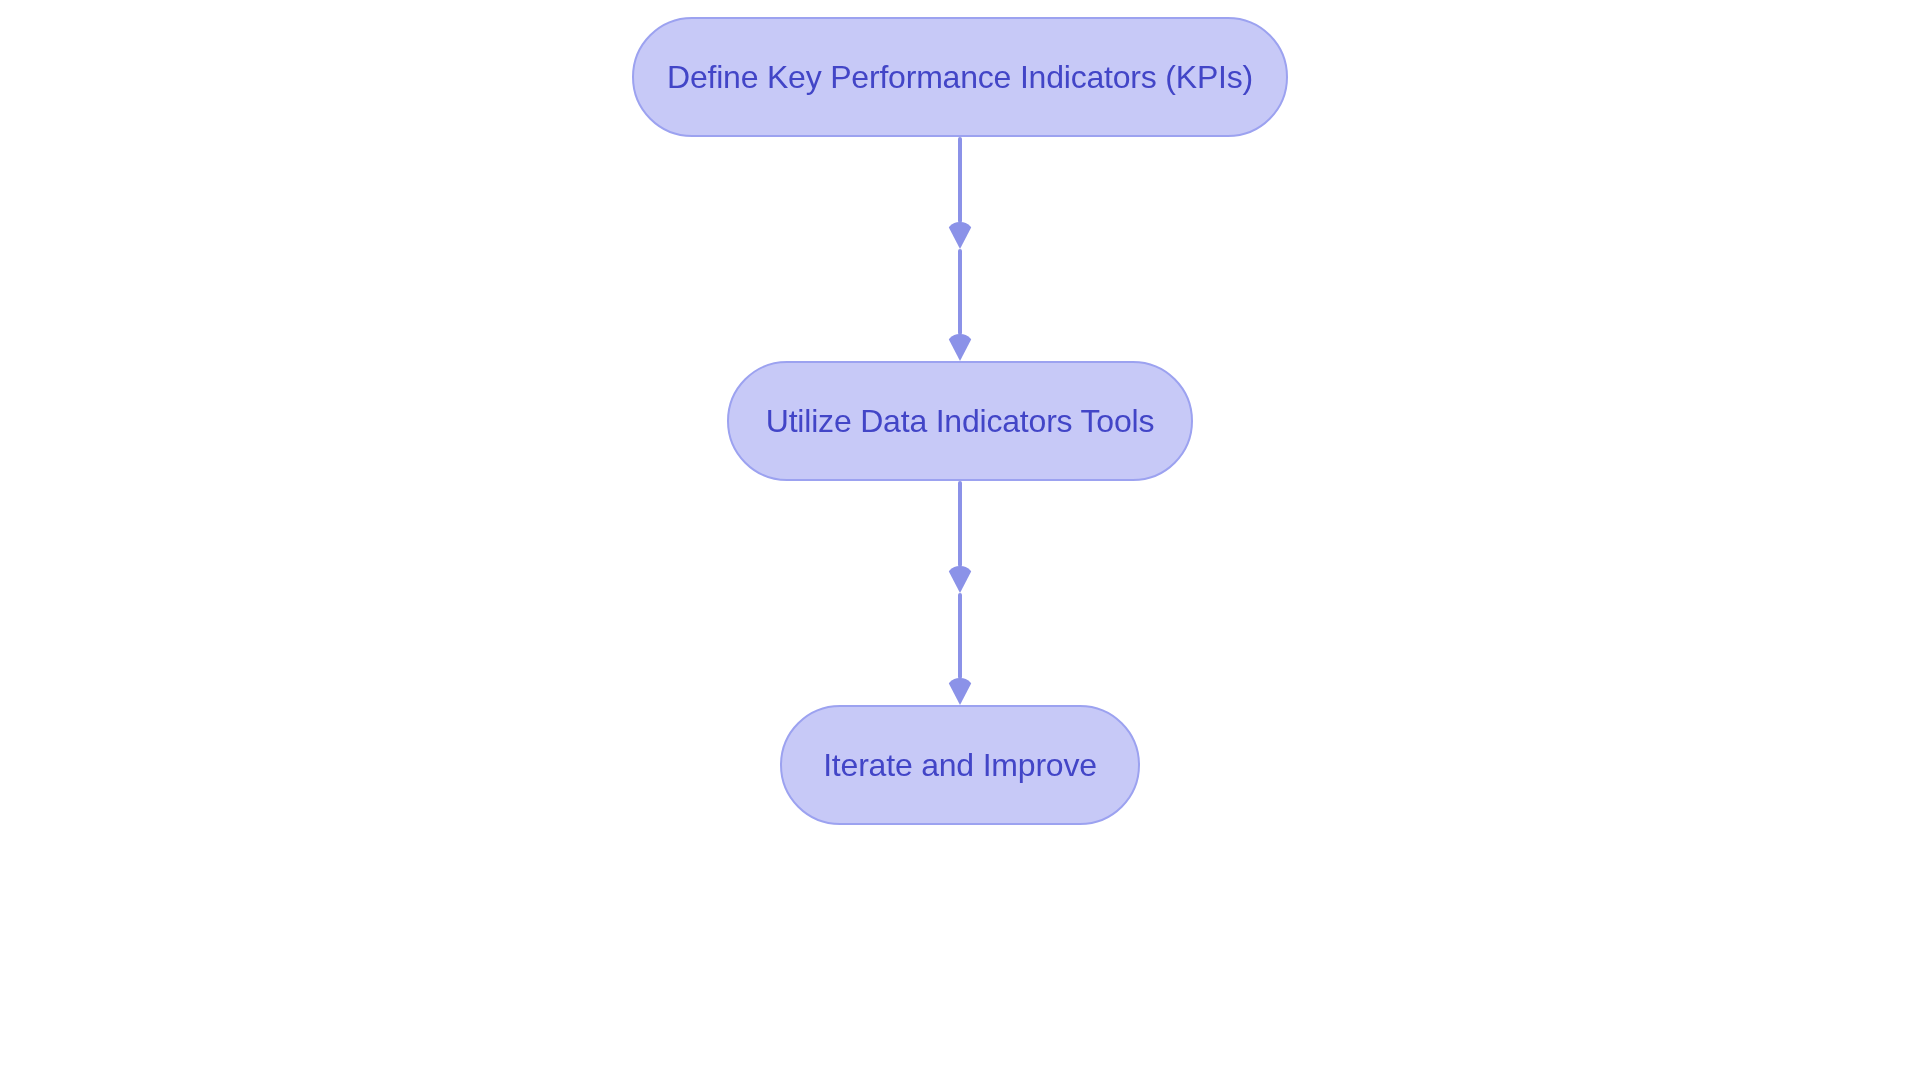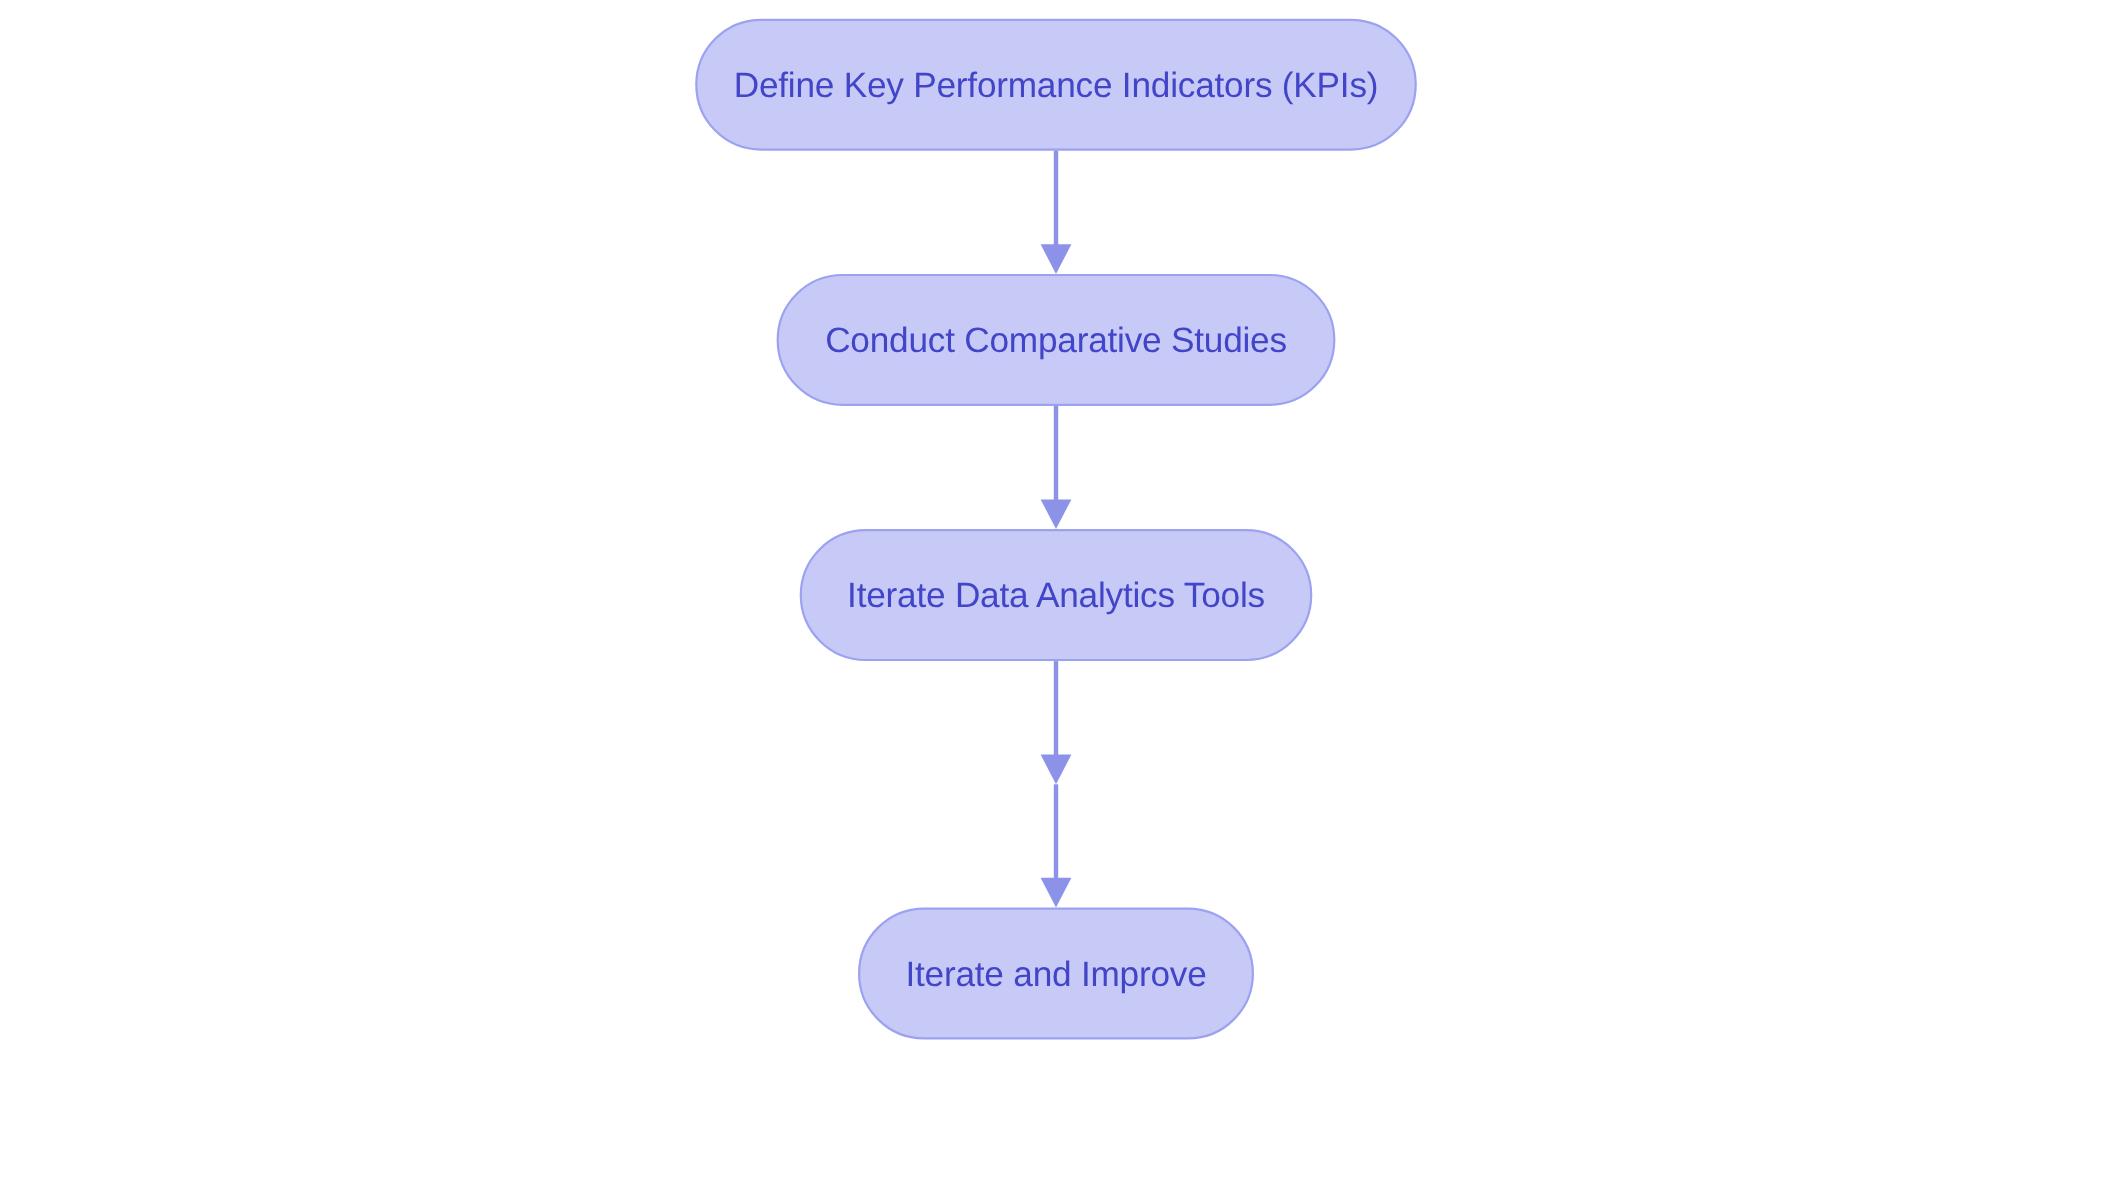--- a/index.html
+++ b/index.html
@@ -2,21 +2,21 @@
 <html style="--node-fill: #c7c9f7; --node-border: #9ca2f0; --node-text: #4245c7; --arrow: #8b92e8; --background: #ffffff;"><head>
 <meta charset="utf-8">
 <style>
   :root {
     --node-fill: #c7c9f7;
     --node-border: #9ca2f0;
     --node-text: #4245c7;
     --arrow: #8b92e8;
     --background: #ffffff;
   }
-  * { margin: 0; padding: 0; box-sizing: border-box; }
+  * { margin: 0; padding: 0; box-sizing: border-box; border-radius: 28px; }
   html, body {
     width: 1920px;
     height: 1083px;
     background: var(--background);
     overflow: hidden;
     font-family: "Liberation Sans", sans-serif;
   }
   .canvas {
     width: 1920px;
     height: 1083px;
@@ -74,31 +74,28 @@
 
   <div class="node n1">
     <span>Define Key Performance Indicators (KPIs)</span>
   </div>
 
   <div class="connector">
     <div class="connector-line"></div>
     <div class="connector-head"></div>
   </div>
 
-  <div class="node n2">
-    <span>Conduct Comparative Studies</span>
-  </div>
 
   <div class="connector">
     <div class="connector-line"></div>
     <div class="connector-head"></div>
   </div>
 
   <div class="node n3">
-    <span>Iterate Data Analytics Tools</span>
+    <span>Utilize Data Indicators Tools</span>
   </div>
 
   <div class="connector">
     <div class="connector-line"></div>
     <div class="connector-head"></div>
   </div>
 
 
   <div class="connector">
     <div class="connector-line"></div>

